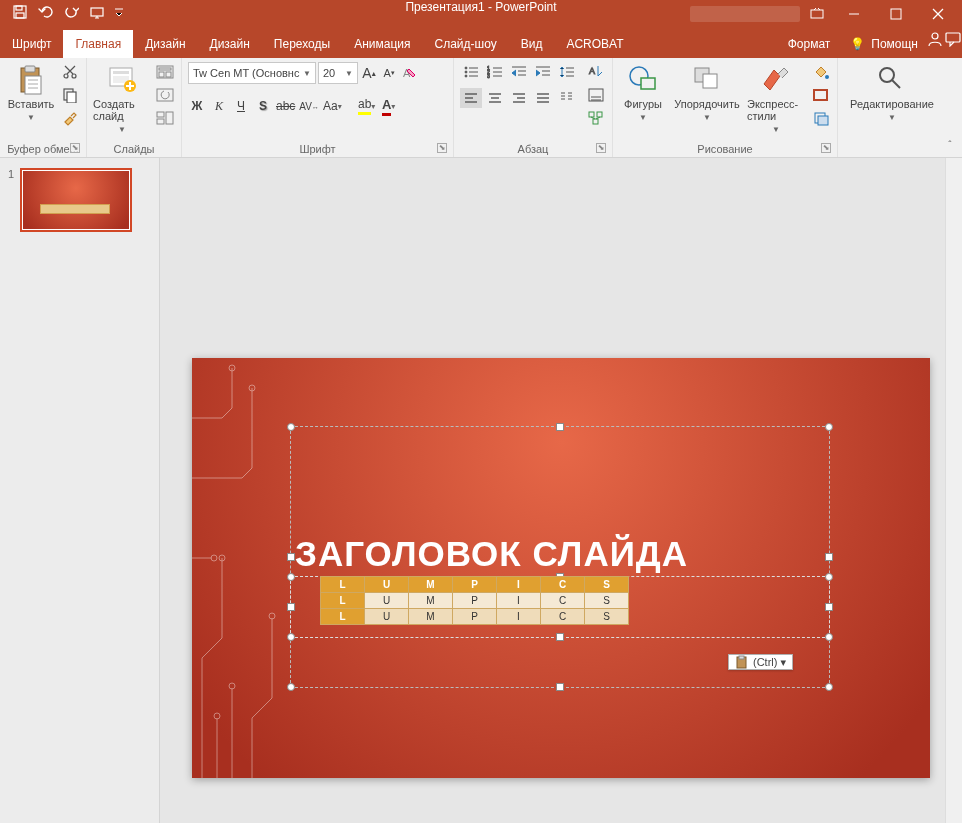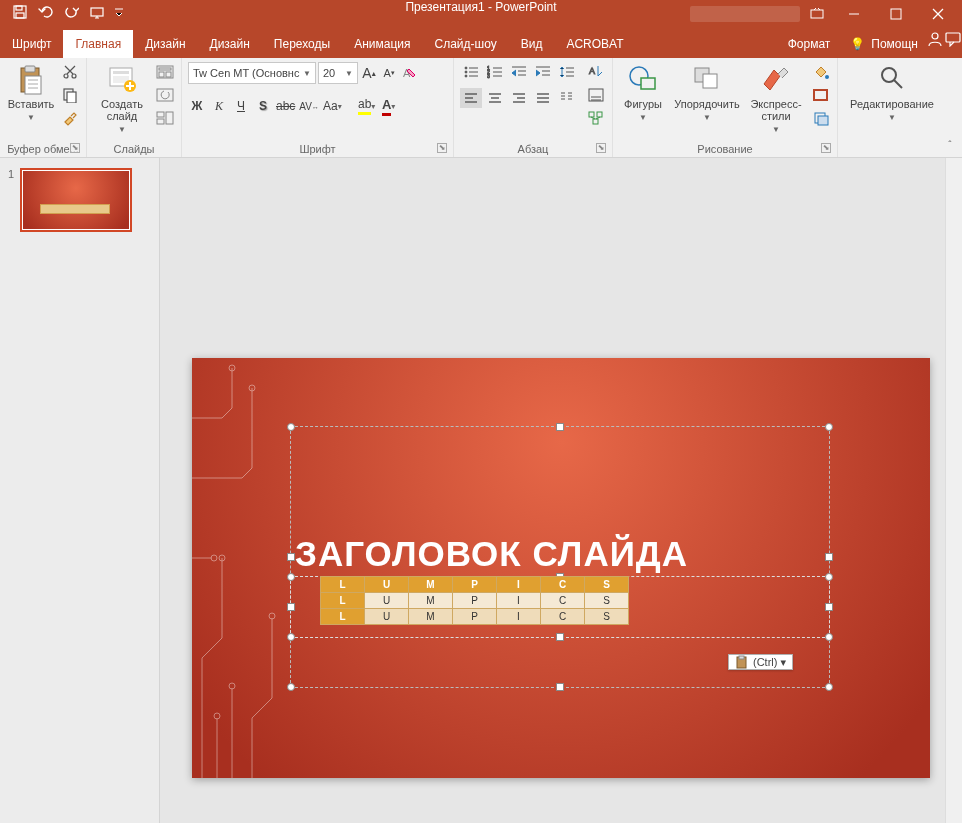--- a/index.html
+++ b/index.html
@@ -23,21 +23,21 @@
   .help-area { display:flex; align-items:center; gap:6px; padding: 0 8px; }
   .share-icon { width:18px; height:18px; display:flex; align-items:center; justify-content:center;}
 
   
   .ribbon { height: 100px; background: #f1f1f1; border-bottom: 1px solid #d4d4d4; display: flex; position: relative; }
   .group { border-right: 1px solid #e1e1e1; padding: 4px 6px 2px 6px; display: flex; flex-direction: column; }
   .group-body { flex: 1; display: flex; align-items: flex-start; gap: 4px; }
   .group-label { text-align: center; font-size: 11px; color: #666; padding-top: 2px; position: relative; }
   .group-label .launcher { position:absolute; right:0; bottom:2px; width:10px; height:10px; border:1px solid #aaa; font-size:8px; line-height:8px; text-align:center; color:#888;}
 
-  .bigbtn { width: 50px; display: flex; flex-direction: column; align-items: center; gap: 2px; cursor: pointer; text-align:center; font-size:11px; line-height:12px; padding-top: 2px;}
+  .bigbtn { width: 50px; display: flex; flex-direction: column; align-items: center; gap: 2px; cursor: pointer; font-size:11px; line-height:12px; padding-top: 2px;}
   .bigbtn .ic { width: 32px; height: 32px; }
   .bigbtn .arrow { font-size:8px; color:#666; }
 
   .smallcol { display:flex; flex-direction:column; gap:3px; }
   .smallbtn { width: 20px; height: 20px; display:flex; align-items:center; justify-content:center; cursor:pointer; }
 
   .font-row1 { display:flex; gap:2px; align-items:center; }
   .font-combo { width: 128px; height: 22px; border:1px solid #c8c8c8; background:#fff; font-size:11px; padding:0 4px; display:flex; align-items:center; justify-content:space-between;}
   .size-combo { width: 40px; height:22px; border:1px solid #c8c8c8; background:#fff; font-size:11px; padding:0 4px; display:flex; align-items:center; justify-content:space-between;}
   .combo-arrow { font-size:8px; color:#666; }

